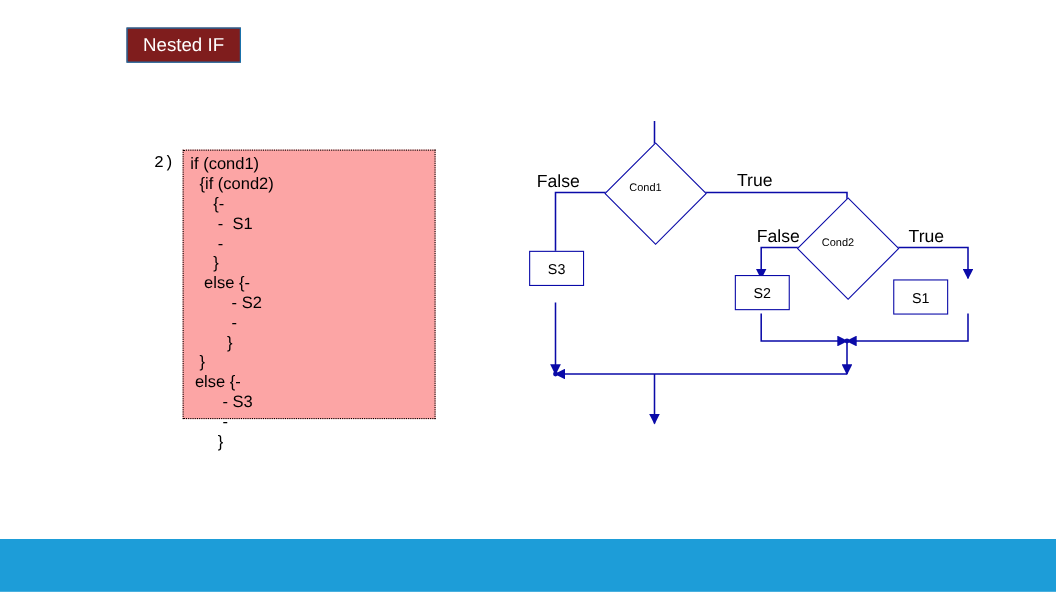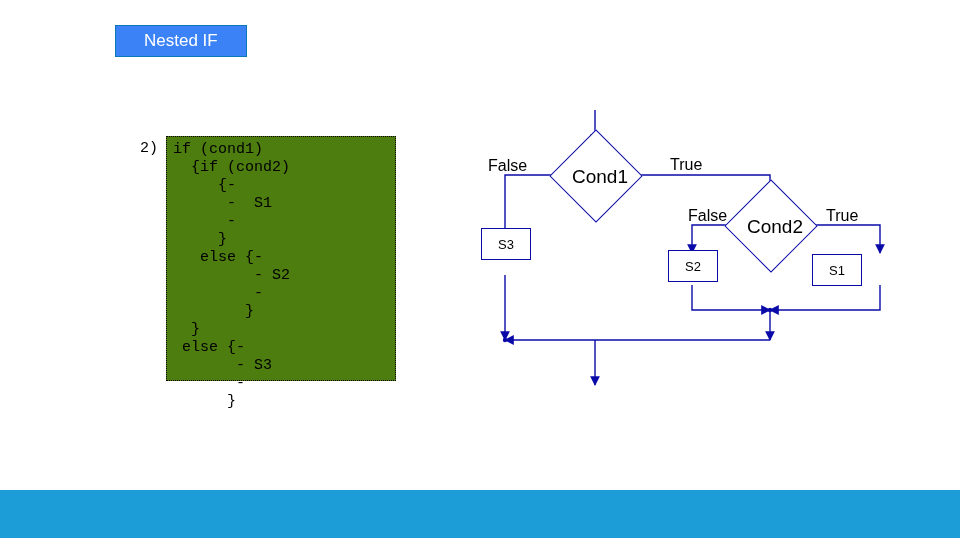--- a/index.html
+++ b/index.html
@@ -1,22 +1,22 @@
 <!DOCTYPE html>
 <html><head>
 <meta charset="utf-8">
 <style>
   html,body{margin:0;padding:0;width:960px;height:540px;background:#fff;font-family:Arial,Helvetica,sans-serif;font-size:14px;color:#000;position:relative;overflow:hidden}
-  .title-box{position:absolute;left:115px;top:25px;background:#3b82f6;border:1px solid #0d78b9;color:#fff;padding:5px 28px;font-size:17px}
+  .title-box{position:absolute;left:115px;top:25px;background:#7f1d1d;border:1px solid #0d78b9;color:#fff;padding:5px 14px;font-size:17px}
   .item-num{position:absolute;left:140px;top:140px;font-family:"Courier New",monospace;font-size:15px}
-  .code-box{position:absolute;left:166px;top:136px;width:230px;height:245px;background:#4d7c0f;border:1px dotted #000;font-family:Liberation Mono, monospace;font-size:15px;line-height:1.2;white-space:pre;padding:4px 6px;box-sizing:border-box}
+  .code-box{position:absolute;left:166px;top:136px;width:230px;height:245px;background:#fca5a5;border:1px dotted #000;font-family:Liberation Sans, sans-serif;font-size:15px;line-height:1.2;white-space:pre;padding:4px 6px;box-sizing:border-box}
   .bottom-bar{position:absolute;left:0;right:0;top:490px;height:48px;background:#1d9dd8}
   .flow{position:absolute;left:0;top:0}
   .diamond{position:absolute;width:64px;height:64px;border:1.5px solid #0a0aa8;transform:rotate(45deg);background:#fff}
-  .dlabel{position:absolute;font-size:19px;font-family:Arial}
+  .dlabel{position:absolute;font-size:10px;font-family:Arial}
   .rect{position:absolute;width:48px;height:30px;border:1.5px solid #0a0aa8;background:#fff;display:flex;align-items:center;justify-content:center;font-size:13px}
   svg.wires{position:absolute;left:0;top:0}
   .edge-label{position:absolute;font-size:16px}
 </style>
 </head>
 <body>
 
 <div class="title-box">
   <span>Nested IF</span>
 </div>

